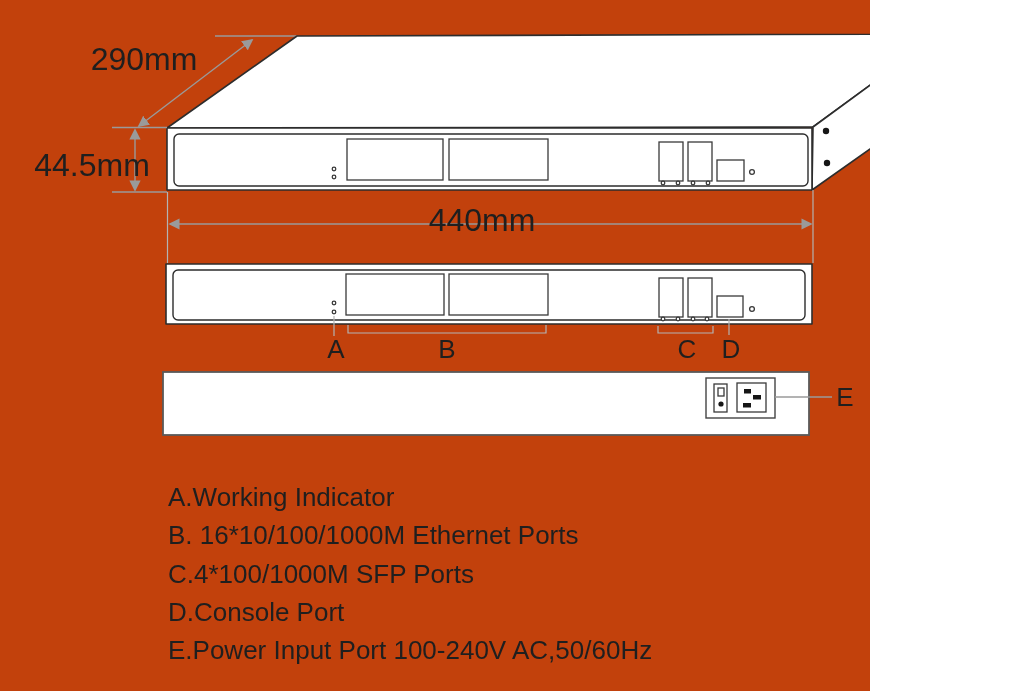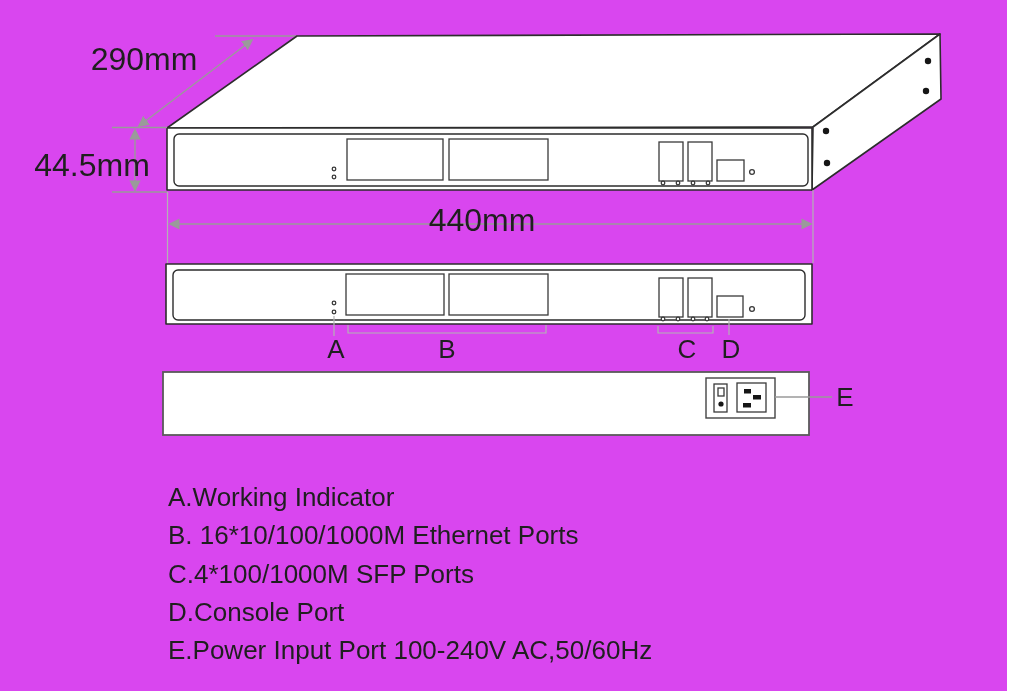--- a/index.html
+++ b/index.html
@@ -1,16 +1,16 @@
 <!DOCTYPE html>
 <html><head>
 <meta charset="utf-8">
 <style>
   html,body{margin:0;padding:0;background:#ffffff;}
-  .stage{width:1007px;height:691px;position:relative;background:#d946ef;overflow:hidden;}
+  .stage{width:870px;height:691px;position:relative;background:#c2410c;overflow:hidden;}
   svg{display:block;}
   .edge{fill:#ffffff;stroke:#2d2d2d;stroke-width:1.6;stroke-linejoin:round;}
   .panel{fill:#ffffff;stroke:#2d2d2d;stroke-width:1.4;}
   .detail{fill:#ffffff;stroke:#3a3a3a;stroke-width:1.3;}
   .dim{stroke:#9a9a9a;stroke-width:1.4;fill:none;}
   .guide{stroke:#b3b3b3;stroke-width:1.2;fill:none;}
   .dark{fill:#161616;stroke:none;}
   .rear{fill:#ffffff;stroke:#5a5a5a;stroke-width:1.8;}
   .module{fill:#ffffff;stroke:#444444;stroke-width:1.4;}
   text{font-family:"Liberation Sans","DejaVu Sans",sans-serif;fill:#1f1f1f;}

